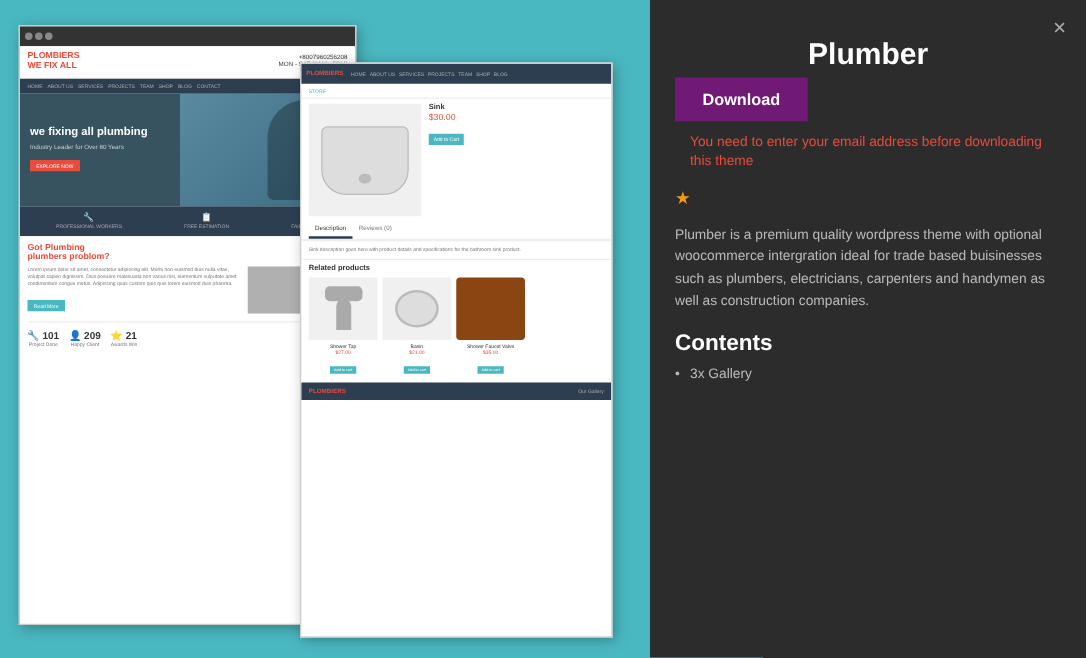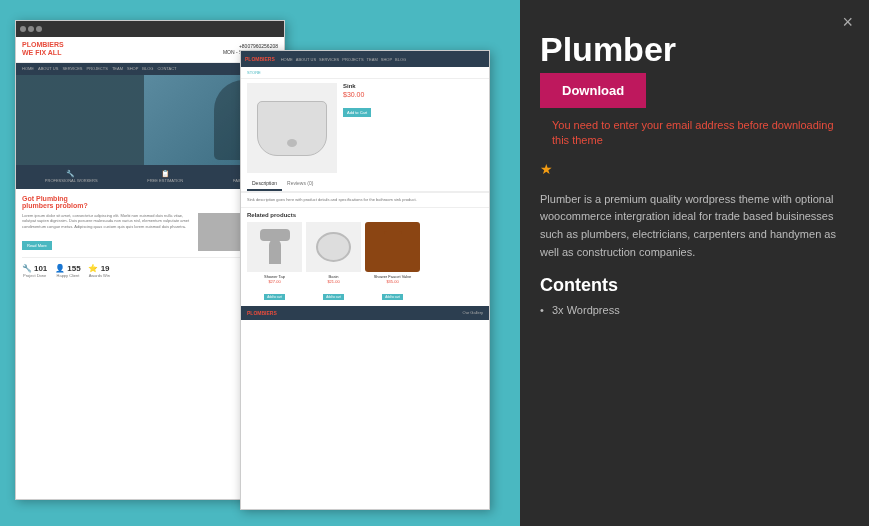--- a/index.html
+++ b/index.html
@@ -406,44 +406,45 @@
       right: 16px;
       font-size: 18px;
       color: #aaa;
       cursor: pointer;
       background: none;
       border: none;
       color: #aaa;
     }
 
     .theme-title {
-      font-size: 34px;
+      font-size: 24px;
       font-weight: bold;
       color: #fff;
       margin-bottom: 4px;
       margin-top: 10px;
+      text-align: center;
     }
 
     .theme-tags {
       background: #7a5cc7;
       color: #fff;
       font-size: 11px;
       padding: 3px 8px;
       display: inline-block;
       margin-bottom: 14px;
     }
 
     .action-buttons {
       display: flex;
       gap: 8px;
       margin-bottom: 10px;
     }
 
     .btn-download {
-      background: #be185d;
+      background: #701a75;
       color: #fff;
       border: none;
       padding: 10px 22px;
       font-size: 13px;
       cursor: pointer;
       font-weight: bold;
     }
 
     .btn-preview {
       background: #7a5cc7;
@@ -603,20 +604,25 @@
         <span>ABOUT US</span>
         <span>SERVICES</span>
         <span>PROJECTS</span>
         <span>TEAM</span>
         <span>SHOP</span>
         <span>BLOG</span>
         <span>CONTACT</span>
         <span class="cta-btn">GET A QUOTE</span>
       </div>
       <div class="hero">
+        <div style="z-index:2; position:relative;">
+          <div class="hero-text">we fixing all plumbing</div>
+          <div class="hero-subtext">Industry Leader for Over 80 Years</div>
+          <div class="hero-btn">EXPLORE NOW</div>
+        </div>
         <div class="hero-img">
 
           <div style="width:100%;height:100%;background:linear-gradient(135deg,#5a8a9f,#3a6a7f);"></div>
         </div>
       </div>
       <div class="features-bar">
         <div class="feature-item">
           <div class="icon">🔧</div>
           <div class="label">PROFESSIONAL WORKERS</div>
         </div>
@@ -647,28 +653,28 @@
           <div class="stat-item">
             <div style="display:flex;align-items:center;gap:2px;">
               <span style="font-size:8px;color:#4ab8c1;">🔧</span>
               <span class="num">101</span>
             </div>
             <div class="stat-label">Project Done</div>
           </div>
           <div class="stat-item">
             <div style="display:flex;align-items:center;gap:2px;">
               <span style="font-size:8px;color:#4ab8c1;">👤</span>
-              <span class="num">155</span>
+              <span class="num">209</span>
             </div>
             <div class="stat-label">Happy Client</div>
           </div>
           <div class="stat-item">
             <div style="display:flex;align-items:center;gap:2px;">
               <span style="font-size:8px;color:#4ab8c1;">⭐</span>
-              <span class="num">19</span>
+              <span class="num">21</span>
             </div>
             <div class="stat-label">Awards Win</div>
           </div>
         </div>
       </div>
     </div>
 
     <div class="screenshot-shop">
       <div class="shop-nav">
         <div class="logo-small">PLOMBIERS</div>
@@ -748,15 +754,15 @@
   <div class="email-warning">You need to enter your email address before downloading this theme</div>
 
   <div class="unlimited-badge">
     <span class="star-icon">★</span>
   </div>
 
   <p class="overview-text">Plumber is a premium quality wordpress theme with optional woocommerce intergration ideal for trade based buisinesses such as plumbers, electricians, carpenters and handymen as well as construction companies.</p>
 
   <h2 class="section-heading">Contents</h2>
   <ul class="contents-list">
-    <li>3x Wordpress</li>
+    <li>3x Gallery</li>
   </ul>
 </div>
 
 </body></html>

